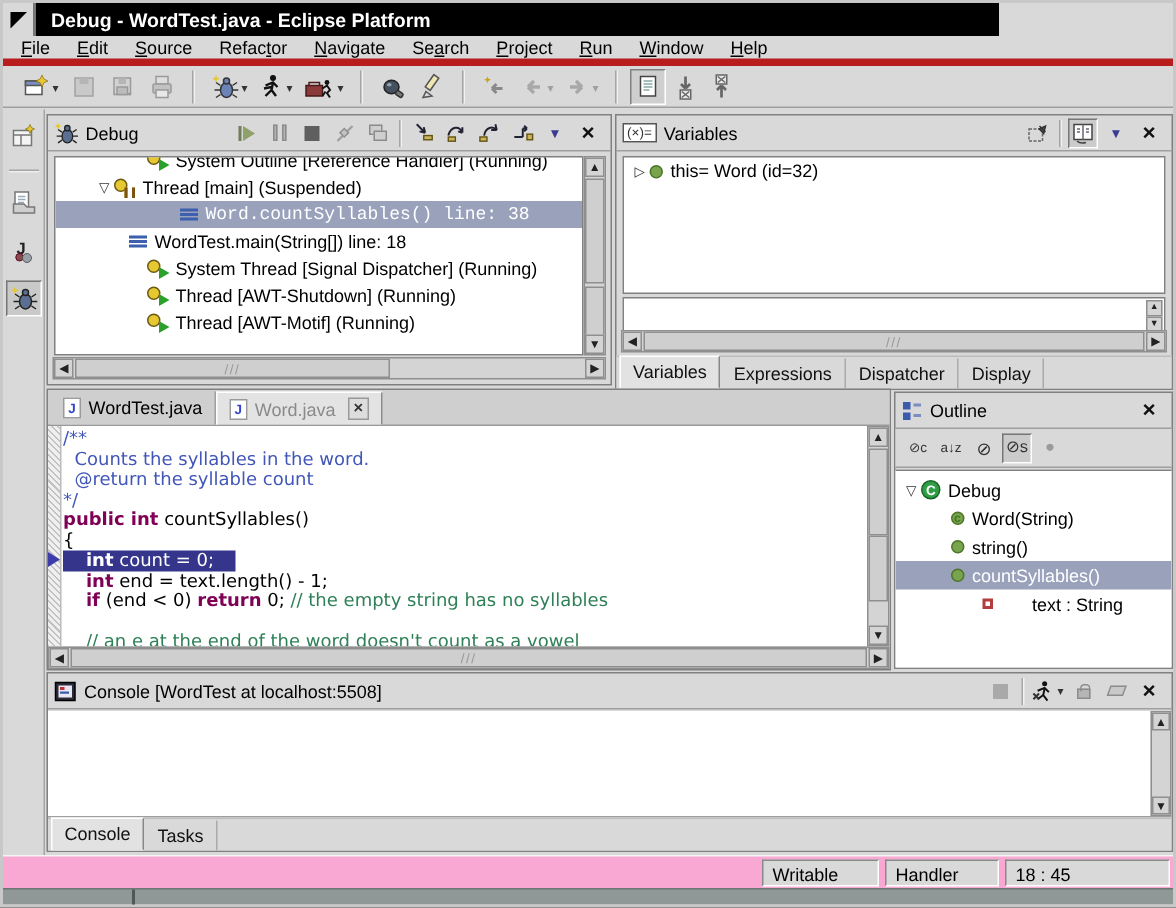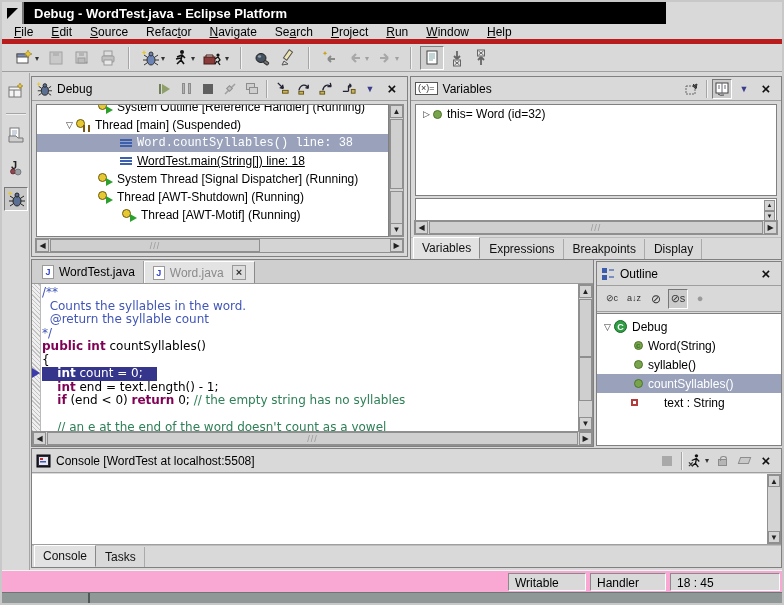--- a/index.html
+++ b/index.html
@@ -420,21 +420,21 @@
           </div>
           <div class="tree-row selected" style="padding-left: 70px; font-family: Liberation Mono, monospace;">
             <span class="expander"></span>
             <span class="ic ic-frame">
               <i></i>
               <i></i>
               <i></i>
             </span>
             <span class="tree-label">Word.countSyllables() line: 38</span>
           </div>
-          <div class="tree-row" style="padding-left: 70px; text-decoration: underline;">
+          <div class="tree-row" style="padding-left: 36px;">
             <span class="expander"></span>
             <span class="ic ic-frame">
               <i></i>
               <i></i>
               <i></i>
             </span>
             <span class="tree-label">WordTest.main(String[]) line: 18</span>
           </div>
           <div class="tree-row" style="padding-left: 48px;">
             <span class="expander"></span>
@@ -445,21 +445,21 @@
             <span class="tree-label">System Thread [Signal Dispatcher] (Running)</span>
           </div>
           <div class="tree-row" style="padding-left: 48px;">
             <span class="expander"></span>
             <span class="ic ic-thread">
               <span class="gear"></span>
               <span class="runarrow"></span>
             </span>
             <span class="tree-label">Thread [AWT-Shutdown] (Running)</span>
           </div>
-          <div class="tree-row" style="padding-left: 72px;">
+          <div class="tree-row" style="padding-left: 48px;">
             <span class="expander"></span>
             <span class="ic ic-thread">
               <span class="gear"></span>
               <span class="runarrow"></span>
             </span>
             <span class="tree-label">Thread [AWT-Motif] (Running)</span>
           </div>
         </div>
       </div>
 
@@ -520,21 +520,21 @@
     </div>
 
     <div class="sb" style="left:3px;right:3px;bottom:24px;height:15px;">
       <div class="arrow" style="left:0;top:0;">◀</div>
       <div class="thumb" style="left:14px;right:14px;top:0;height:13px;">///</div>
       <div class="arrow" style="right:0;top:0;">▶</div>
     </div>
     <div class="view-tabs" id="vars-tabs">
         <span class="vtab active">Variables</span>
         <span class="vtab">Expressions</span>
-        <span class="vtab">Breakpoints</span>
+        <span class="vtab">Dispatcher</span>
         <span class="vtab">Display</span>
       </div>
   </div>
 
   <div id="editor">
     <div class="etabs" id="editor-tabs">
         <div class="etab">
           <span class="jdoc">J</span>
           <span>WordTest.java</span>
         </div>
@@ -604,28 +604,28 @@
             <span class="tree-label">Debug</span>
           </div>
           <div class="tree-row" style="padding-left: 24px;">
             <span class="expander"></span>
             <span class="ic ic-dot"><span class="ic-ctor-c">c</span></span>
             <span class="tree-label">Word(String)</span>
           </div>
           <div class="tree-row" style="padding-left: 24px;">
             <span class="expander"></span>
             <span class="ic ic-dot"></span>
-            <span class="tree-label">syllable()</span>
+            <span class="tree-label">string()</span>
           </div>
           <div class="tree-row selected" style="padding-left: 24px;">
             <span class="expander"></span>
             <span class="ic ic-dot"></span>
             <span class="tree-label">countSyllables()</span>
           </div>
-          <div class="tree-row" style=" gap: 20px;">
+          <div class="tree-row" style="padding-left: 24px; gap: 20px;">
             <span class="expander"></span>
             <span class="ic ic-field"></span>
             <span class="tree-label">text : String</span>
           </div>
         </div>
       </div>
   </div>
 
   <div class="view" id="console-view">
     <div class="view-header">

